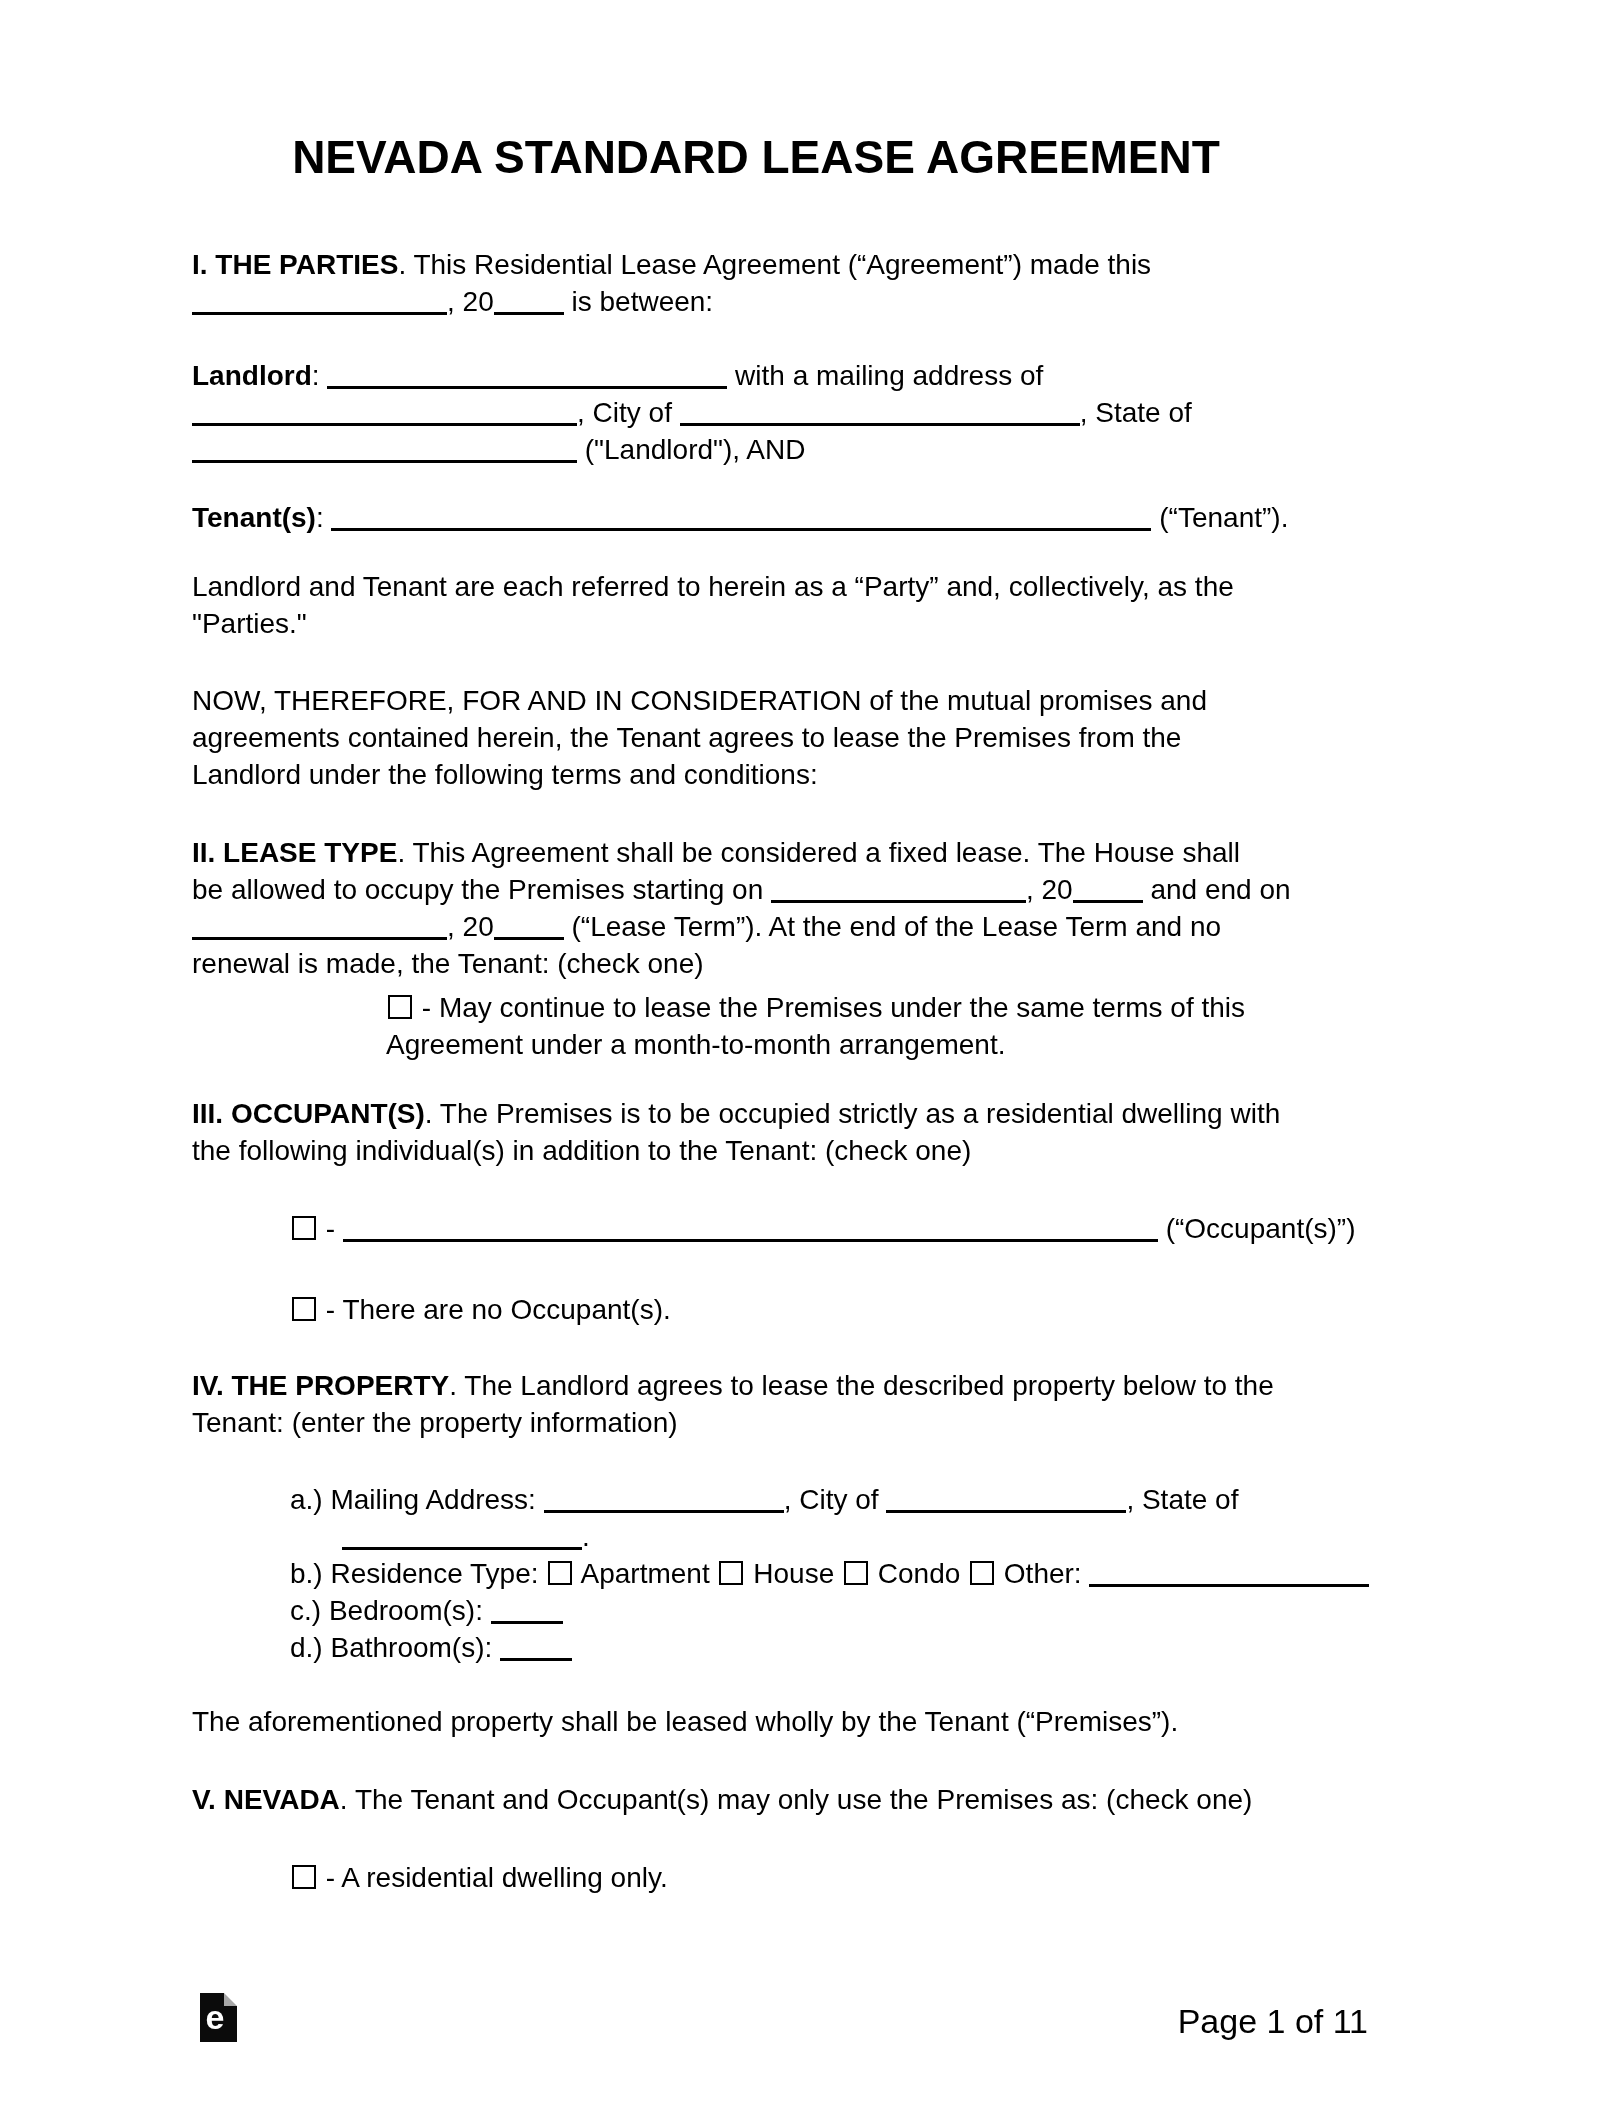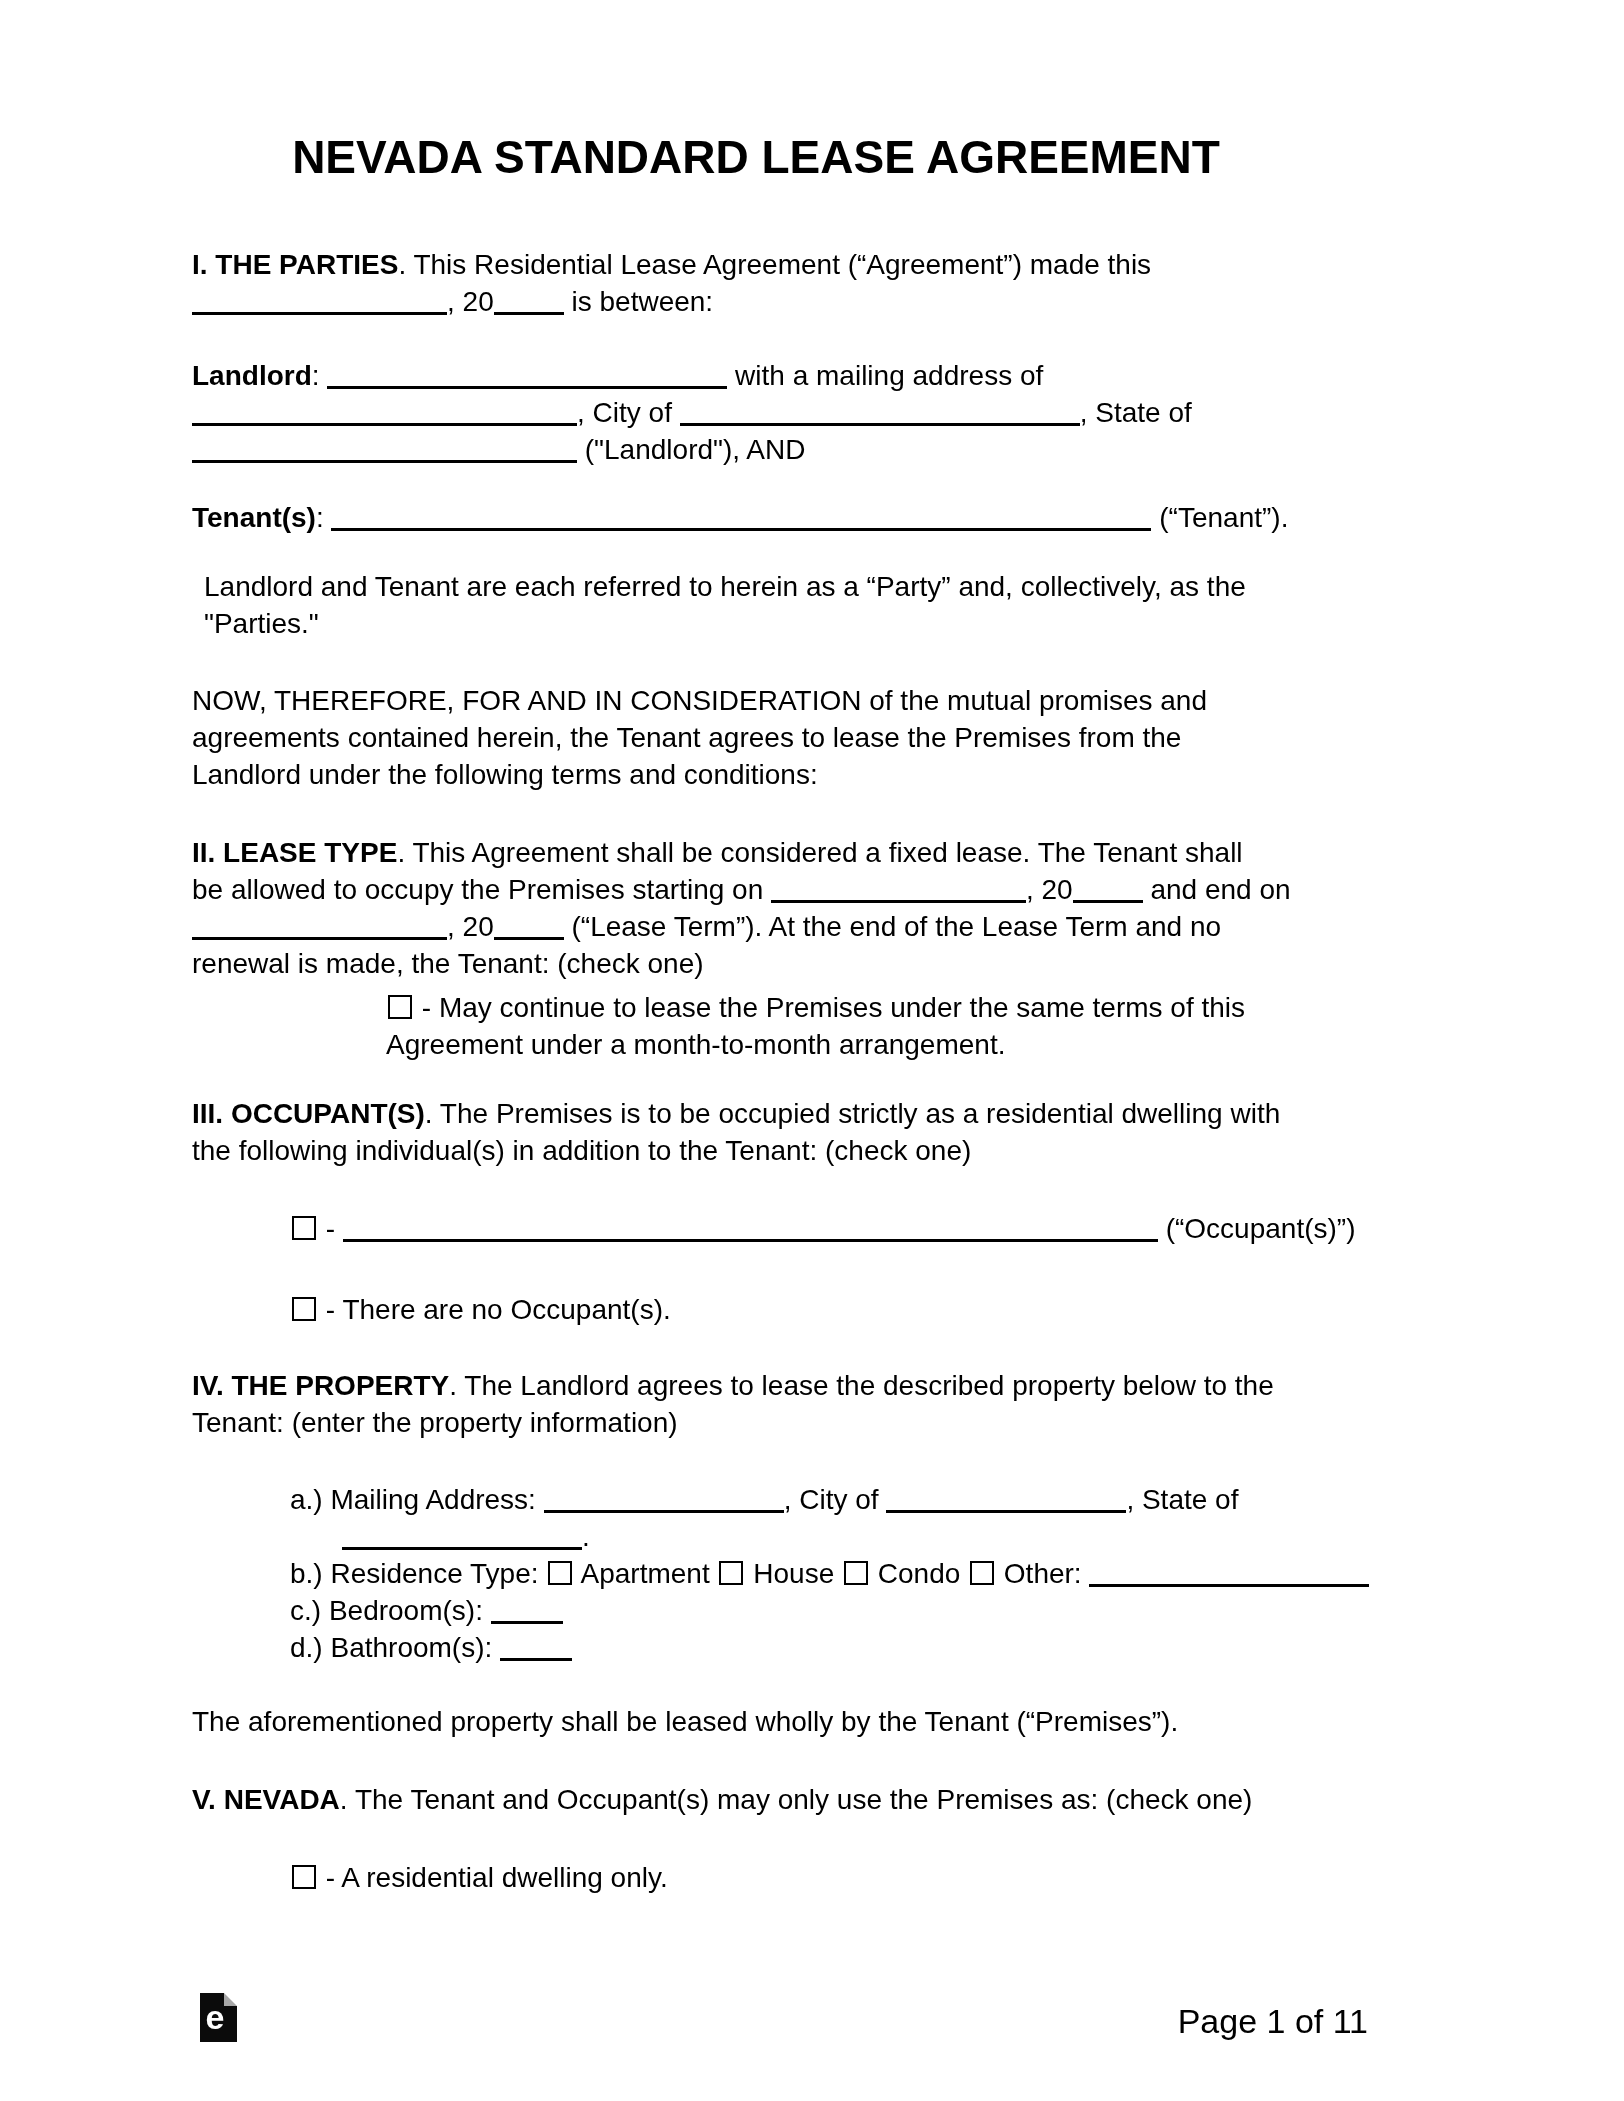--- a/index.html
+++ b/index.html
@@ -63,31 +63,31 @@
         <div class="line"><span class="blank" style="width: 255px;"></span><span>, 20</span><span class="blank" style="width: 70px;"></span><span> is between:</span></div>
       </div>
       <div class="block" style="margin-top: 37px; margin-left: 0px;">
         <div class="line"><span class="bold">Landlord</span><span>: </span><span class="blank" style="width: 400px;"></span><span> with a mailing address of</span></div>
         <div class="line"><span class="blank" style="width: 385px;"></span><span>, City of </span><span class="blank" style="width: 400px;"></span><span>, State of</span></div>
         <div class="line"><span class="blank" style="width: 385px;"></span><span> ("Landlord"), AND</span></div>
       </div>
       <div class="block" style="margin-top: 31px; margin-left: 0px;">
         <div class="line"><span class="bold">Tenant(s)</span><span>: </span><span class="blank" style="width: 820px;"></span><span> (“Tenant”).</span></div>
       </div>
-      <div class="block" style="margin-top: 32px; margin-left: 12px;">
+      <div class="block" style="margin-top: 32px; margin-left: 0px;">
         <div class="line"><span>Landlord and Tenant are each referred to herein as a “Party” and, collectively, as the</span></div>
         <div class="line"><span>"Parties."</span></div>
       </div>
       <div class="block" style="margin-top: 40px; margin-left: 0px;">
         <div class="line"><span>NOW, THEREFORE, FOR AND IN CONSIDERATION of the mutual promises and</span></div>
         <div class="line"><span>agreements contained herein, the Tenant agrees to lease the Premises from the</span></div>
         <div class="line"><span>Landlord under the following terms and conditions:</span></div>
       </div>
       <div class="block" style="margin-top: 41px; margin-left: 0px;">
-        <div class="line"><span class="bold">II. LEASE TYPE</span><span>. This Agreement shall be considered a fixed lease. The Tenant shall</span></div>
+        <div class="line"><span class="bold">II. LEASE TYPE</span><span>. This Agreement shall be considered a fixed lease. The House shall</span></div>
         <div class="line"><span>be allowed to occupy the Premises starting on </span><span class="blank" style="width: 255px;"></span><span>, 20</span><span class="blank" style="width: 70px;"></span><span> and end on</span></div>
         <div class="line"><span class="blank" style="width: 255px;"></span><span>, 20</span><span class="blank" style="width: 70px;"></span><span> (“Lease Term”). At the end of the Lease Term and no</span></div>
         <div class="line"><span>renewal is made, the Tenant: (check one)</span></div>
       </div>
       <div class="block" style="margin-top: 7px; margin-left: 194px;">
         <div class="line"><span class="cbx"></span><span> - May continue to lease the Premises under the same terms of this</span></div>
         <div class="line"><span>Agreement under a month-to-month arrangement.</span></div>
       </div>
       <div class="block" style="margin-top: 32px; margin-left: 0px;">
         <div class="line"><span class="bold">III. OCCUPANT(S)</span><span>. The Premises is to be occupied strictly as a residential dwelling with</span></div>

